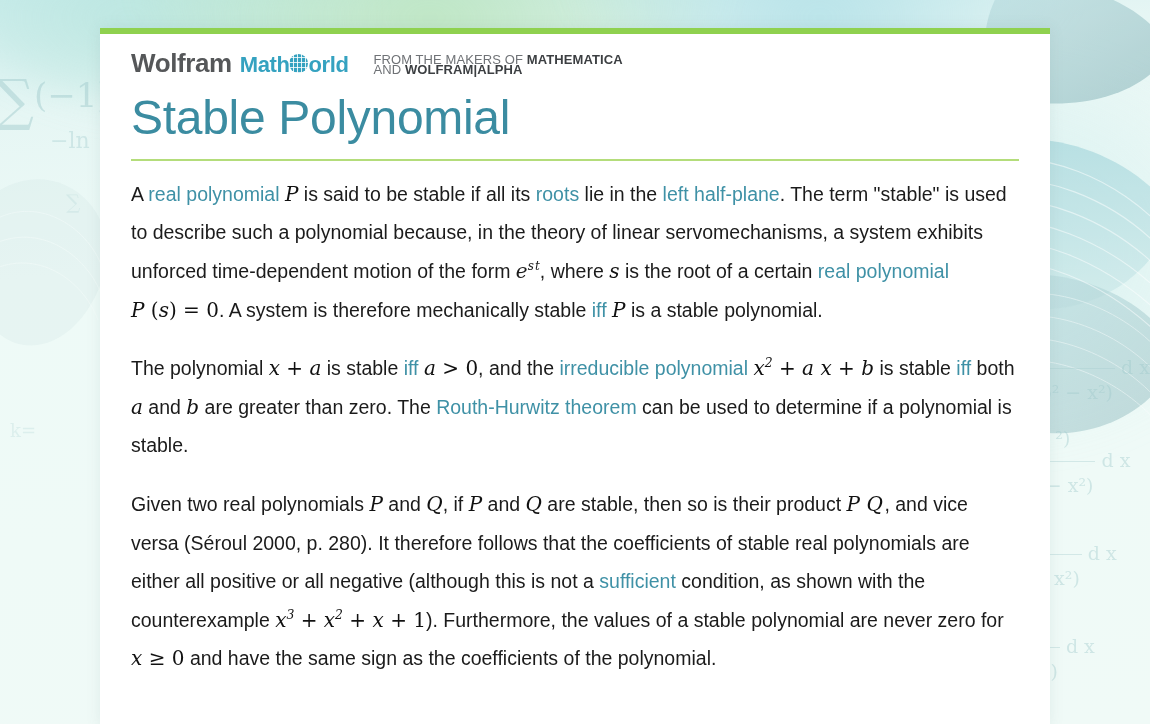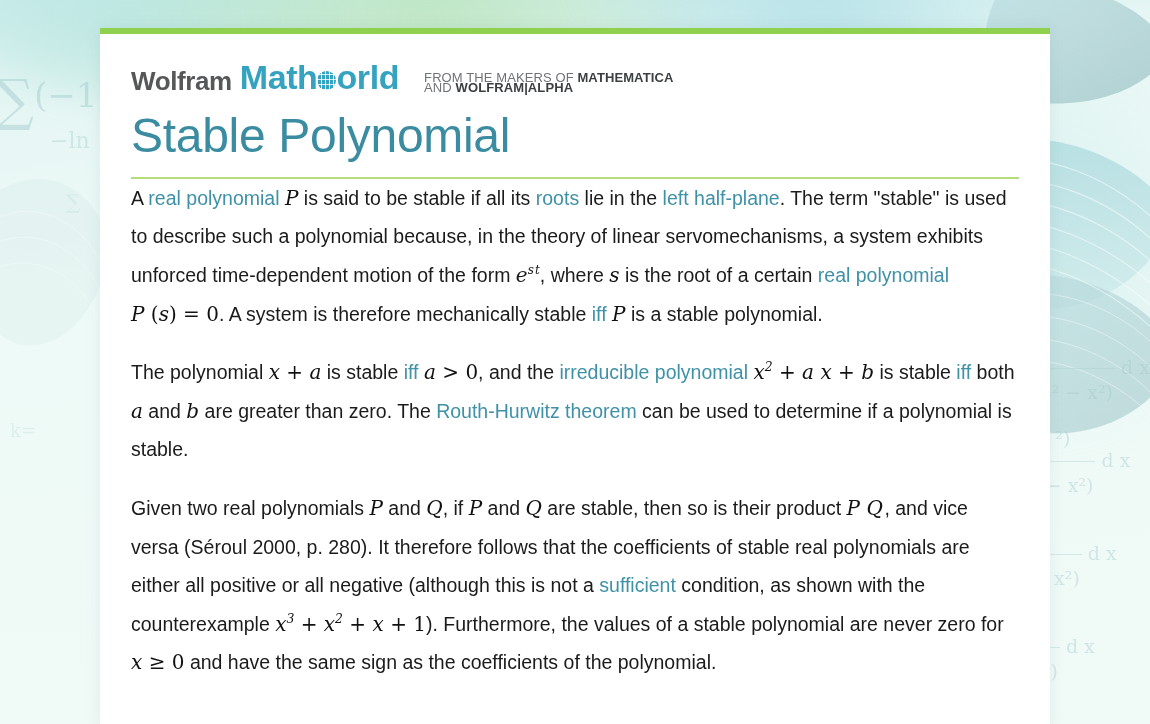--- a/index.html
+++ b/index.html
@@ -118,34 +118,34 @@
     border-top: 6px solid #8fd14f;
     box-shadow: 0 0 14px rgba(80,120,120,.10);
     box-sizing: border-box;
     padding: 0 31px;
   }
 
   
   #masthead {
     display: flex;
     align-items: flex-end;
-    padding-top: 26px;
+    padding-top: 16px;
     user-select: none;
   }
   .logo-wolfram {
     font-family: "Liberation Sans", sans-serif;
     font-size: 26px;
     font-weight: bold;
     color: #555759;
     letter-spacing: -.4px;
     line-height: 1;
   }
   .logo-mathworld {
     font-family: "Liberation Sans", sans-serif;
-    font-size: 34px;
+    font-size: 22px;
     font-weight: bold;
     color: #35a2c0;
     letter-spacing: -.4px;
     line-height: 1;
     margin-left: 8px;
     display: flex;
     align-items: baseline;
   }
   .logo-globe {
     display: inline-block;
@@ -186,20 +186,21 @@
     border-top: 2px solid #b4dd7b;
     margin: 15px 0 0 0;
   }
 
   
   #article {
     font-family: "Liberation Sans", sans-serif;
     font-size: 19.5px;
     line-height: 38.6px;
     color: #1b1b1b;
+    padding-top: 14px;
   }
   #article p {
     margin: 0 0 20px 0;
   }
   a.xlink {
     color: #3f91a6;
     text-decoration: none;
     cursor: pointer;
   }
   .mth {

